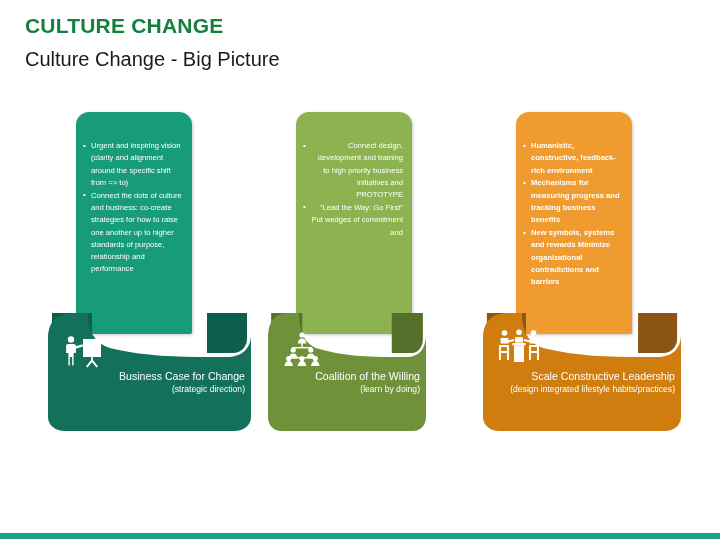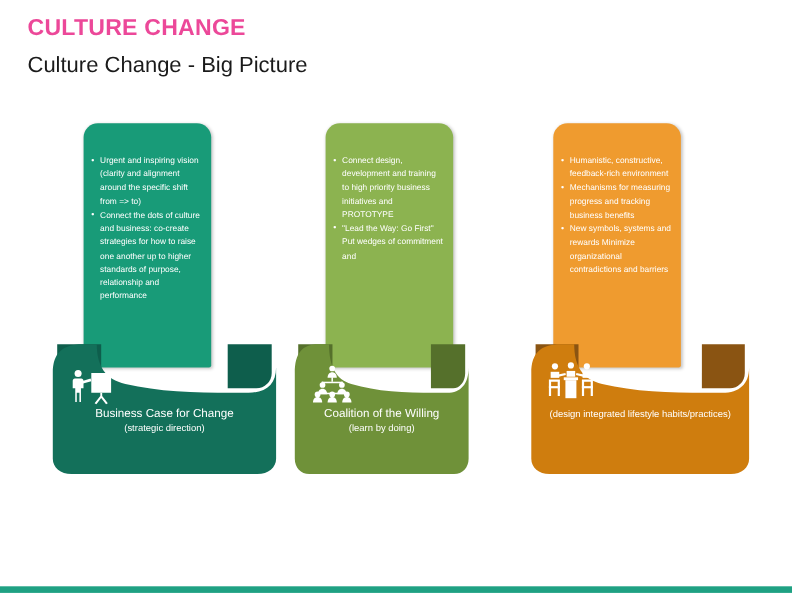--- a/index.html
+++ b/index.html
@@ -66,21 +66,21 @@
     top: 112px;
     left: 44px;
     width: 116px;
     height: 222px;
     border-radius: 13px 13px 2px 2px;
     box-sizing: border-box;
     padding: 28px 9px 6px 7px;
     box-shadow: 1px 1px 3px rgba(0,0,0,0.22);
     overflow: hidden;
   }
-  .pillar.p2 .card { left: 36px; }
+  .pillar.p2 .card { left: 49px; font-weight: bold; }
 
   .bullets {
     list-style: none;
     margin: 0;
     padding: 0;
     font-size: 7.6px;
     line-height: 1.62;
     color: #ffffff;
   }
   .bullets li {
@@ -130,21 +130,21 @@
     position: absolute;
     left: 0; top: 0;
     width: 100%; height: 100%;
   }
 
   .banner-text {
     position: absolute;
     left: 0;
     width: 100%;
     top: 65px;
-    text-align: center;
+    text-align: right;
     color: #ffffff;
     box-sizing: border-box;
     padding: 0 6px;
   }
   .banner-title {
     font-size: 10.6px;
     line-height: 1.25;
     white-space: nowrap;
   }
   .banner-sub {
@@ -159,21 +159,21 @@
     left: 0;
     top: 533px;
     width: 720px;
     height: 6px;
   }
 </style>
 </head>
 <body>
 
 <div id="header">
-  <div id="page-title" style="color: #ec4899;">CULTURE CHANGE</div>
+  <div id="page-title" style="color: #15803d;">CULTURE CHANGE</div>
   <div id="page-subtitle">Culture Change - Big Picture</div>
 </div>
 
 <div id="diagram">
 
   <div class="pillar p0">
     <div class="card" style="background: rgb(24, 155, 120);">
       <ul class="bullets" style="color: rgb(255, 255, 255);">
         <li>Urgent and inspiring vision (clarity and alignment around the specific shift from =&gt; to)</li>
         <li>Connect the dots of culture and business: co-create strategies for how to raise one another up to higher standards of purpose, relationship and performance</li>
@@ -217,21 +217,21 @@
       </div>
       <div class="banner-text" style="color: rgb(255, 255, 255);">
         <div class="banner-title">Business Case for Change</div>
         <div class="banner-sub">(strategic direction)</div>
       </div>
     </div>
   </div>
 
   <div class="pillar p1">
     <div class="card" style="background: rgb(140, 179, 80);">
-      <ul class="bullets" style="color: rgb(255, 255, 255);">
+      <ul class="bullets" style="color: rgb(255, 255, 255); text-align: right;">
         <li>Connect design, development and training to high priority business initiatives and PROTOTYPE</li>
         <li>"Lead the Way: Go First" Put wedges of commitment and</li>
       </ul>
     </div>
 
     <div class="banner">
       <svg viewBox="0 0 203 126" preserveAspectRatio="none">
         <path class="fold-left" d="M4,8 L44,8 L44,48 L18,48 A14,14 0 0 1 4,34 Z" fill="#55702b"></path>
         <path class="fold-right" d="M159,8 L199,8 L199,34 A14,14 0 0 1 185,48 L159,48 Z" fill="#55702b"></path>
         <path class="ribbon" d="M0,34
@@ -330,20 +330,21 @@
             <circle cx="36.5" cy="4" r="2.8"></circle>
             <path d="M32.6,9 L40.4,9 L40.4,14.5 L32.6,14.5 Z"></path>
             <path d="M27,10 L33.5,11.5 L33.1,13.5 L26.6,12 Z"></path>
 
             <path d="M32,16 L42,16 L42,31 L40,31 L40,18 L34,18 L34,31 L32,31 Z"></path>
             <path d="M32,22 L42,22 L42,24 L32,24 Z"></path>
           </g>
         </svg>
       </div>
       <div class="banner-text" style="color: rgb(255, 255, 255);">
+        <div class="banner-title">Scale Constructive Leadership</div>
         <div class="banner-sub">(design integrated lifestyle habits/practices)</div>
       </div>
     </div>
   </div>
 
 </div>
 
 <div id="bottom-bar" style="background: rgb(31, 161, 131);"></div>
 
 </body></html>

